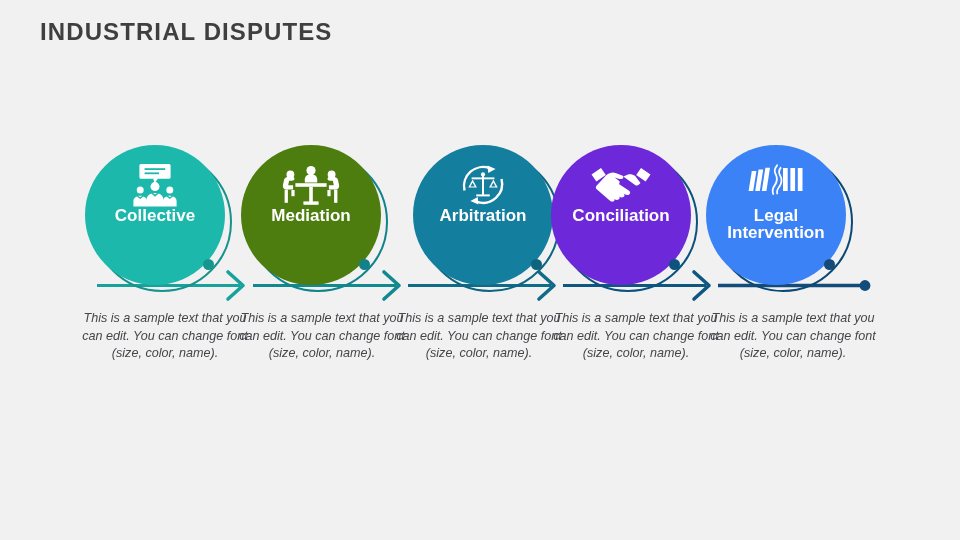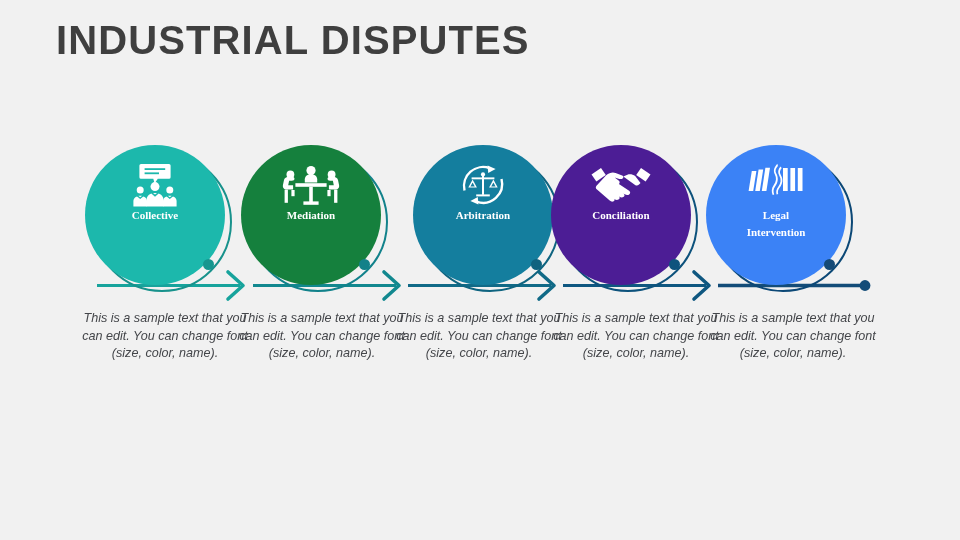--- a/index.html
+++ b/index.html
@@ -16,26 +16,25 @@
   #slide {
     position: relative;
     width: 960px;
     height: 540px;
     background: #f1f1f1;
   }
   #title {
     position: absolute;
     left: 40px;
     top: 18px;
-    font-size: 40px;
+    font-size: 24px;
     font-weight: bold;
     letter-spacing: 1.1px;
     color: #3f3f3f;
     white-space: nowrap;
-    margin-left: 16px;
   }
   #diagram {
     position: absolute;
     left: 0;
     top: 0;
     width: 960px;
     height: 540px;
   }
   .stage {
     position: absolute;
@@ -76,24 +75,23 @@
     text-align: center;
     line-height: 0;
   }
   .stage-label {
     position: absolute;
     left: -6px;
     top: 62px;
     width: 152px;
     text-align: center;
     color: #ffffff;
-    font-size: 11px;
+    font-size: 17px;
     font-weight: bold;
     line-height: 17px;
-    font-family: Liberation Serif, serif;
   }
   .desc {
     position: absolute;
     top: 310px;
     width: 170px;
     text-align: center;
     font-size: 12.6px;
     font-style: italic;
     line-height: 17.5px;
     color: #44464a;
@@ -155,21 +153,21 @@
       </div>
       <div class="stage-label">
         <div>Collective</div>
       </div>
     </div>
     <div class="node-dot" style="left:118px; top:114px; background:#16968f;"></div>
   </div>
 
   <div class="stage" style="left:241px; top:145px;">
     <div class="circle-ring" style="border-color:#12828b;"></div>
-    <div class="circle-fill" style="background:#15803d;">
+    <div class="circle-fill" style="background:#4d7c0f;">
       <div class="stage-icon">
         <svg width="58" height="44" viewBox="0 0 58 44" xmlns="http://www.w3.org/2000/svg" fill="#ffffff">
           <circle cx="29" cy="7.6" r="4.6"></circle>
           <path d="M22.8 19.4 v-3.2 c0 -2.9 2.8 -5.2 6.2 -5.2 s6.2 2.3 6.2 5.2 v3.2 z"></path>
           <rect x="13.4" y="20.2" width="31.2" height="3.6"></rect>
           <rect x="27.2" y="23.8" width="3.6" height="15.4"></rect>
           <rect x="21.4" y="38.4" width="15.2" height="3.4"></rect>
           <circle cx="8.4" cy="11.4" r="3.9"></circle>
           <path d="M4 26.4 c-2.6 0 -3.4 -2 -3.1 -4.1 l1.1 -5.4 c0.4 -1.9 2.8 -3.3 6.4 -3.3 c2.4 0 4.1 0.8 4.1 2.2 c0 1.2 -1 1.9 -2.6 1.9 h-2.8 l-0.9 4.5 h4.9 v4.2 z"></path>
           <rect x="2.6" y="26.6" width="3.3" height="13.2"></rect>
@@ -212,21 +210,21 @@
       </div>
       <div class="stage-label">
         <div>Arbitration</div>
       </div>
     </div>
     <div class="node-dot" style="left:118px; top:114px; background:#10637f;"></div>
   </div>
 
   <div class="stage" style="left:551px; top:145px;">
     <div class="circle-ring" style="border-color:#0d527c;"></div>
-    <div class="circle-fill" style="background:#4c1d95;">
+    <div class="circle-fill" style="background:#6d28d9;">
       <div class="stage-icon">
         <svg width="62" height="40" viewBox="0 0 62 40" xmlns="http://www.w3.org/2000/svg" fill="#ffffff">
           <path d="M1.5 11.5 l9.5 -6.5 4.8 7 -9.4 6.6 z"></path>
           <path d="M60.5 11.5 l-9.5 -6.5 -4.8 7 9.4 6.6 z"></path>
           <path d="M16.2 12.2 c3.2 -2.4 6.4 -3.4 9.4 -2.2 l6.6 2.6 c1.3 0.5 1.6 1.7 0.7 2.6 c-0.9 0.9 -2.2 1.1 -3.6 0.7 l-4.6 -1.3 3.9 2.9 c1.4 1.1 1.4 2.5 0.3 3.4 l10.2 6.9 c1.6 1.1 1.4 3 -0.2 3.9 c-1.3 0.7 -2.8 0.5 -4.1 -0.4 l-1.3 -0.9 c1.4 1.1 1.4 2.8 -0.1 3.6 c-1.3 0.7 -2.9 0.4 -4.2 -0.5 c0.9 1.2 0.5 2.5 -0.8 3.1 c-1.3 0.6 -2.8 0.3 -4 -0.6 c0.5 1.1 0 2.1 -1.2 2.5 c-1.2 0.4 -2.5 0 -3.5 -0.9 l-12.7 -11 c-1.4 -1.2 -1.6 -2.8 -0.5 -3.9 z"></path>
           <path d="M45.2 13 c-2.5 -1.6 -5.4 -2.2 -7.8 -1.2 l-4.1 1.6 11.8 8.6 c1.2 0.9 2.9 0.7 3.9 -0.4 l1.5 -1.7 z"></path>
         </svg>
       </div>
       <div class="stage-label">
         <div>Conciliation</div>

